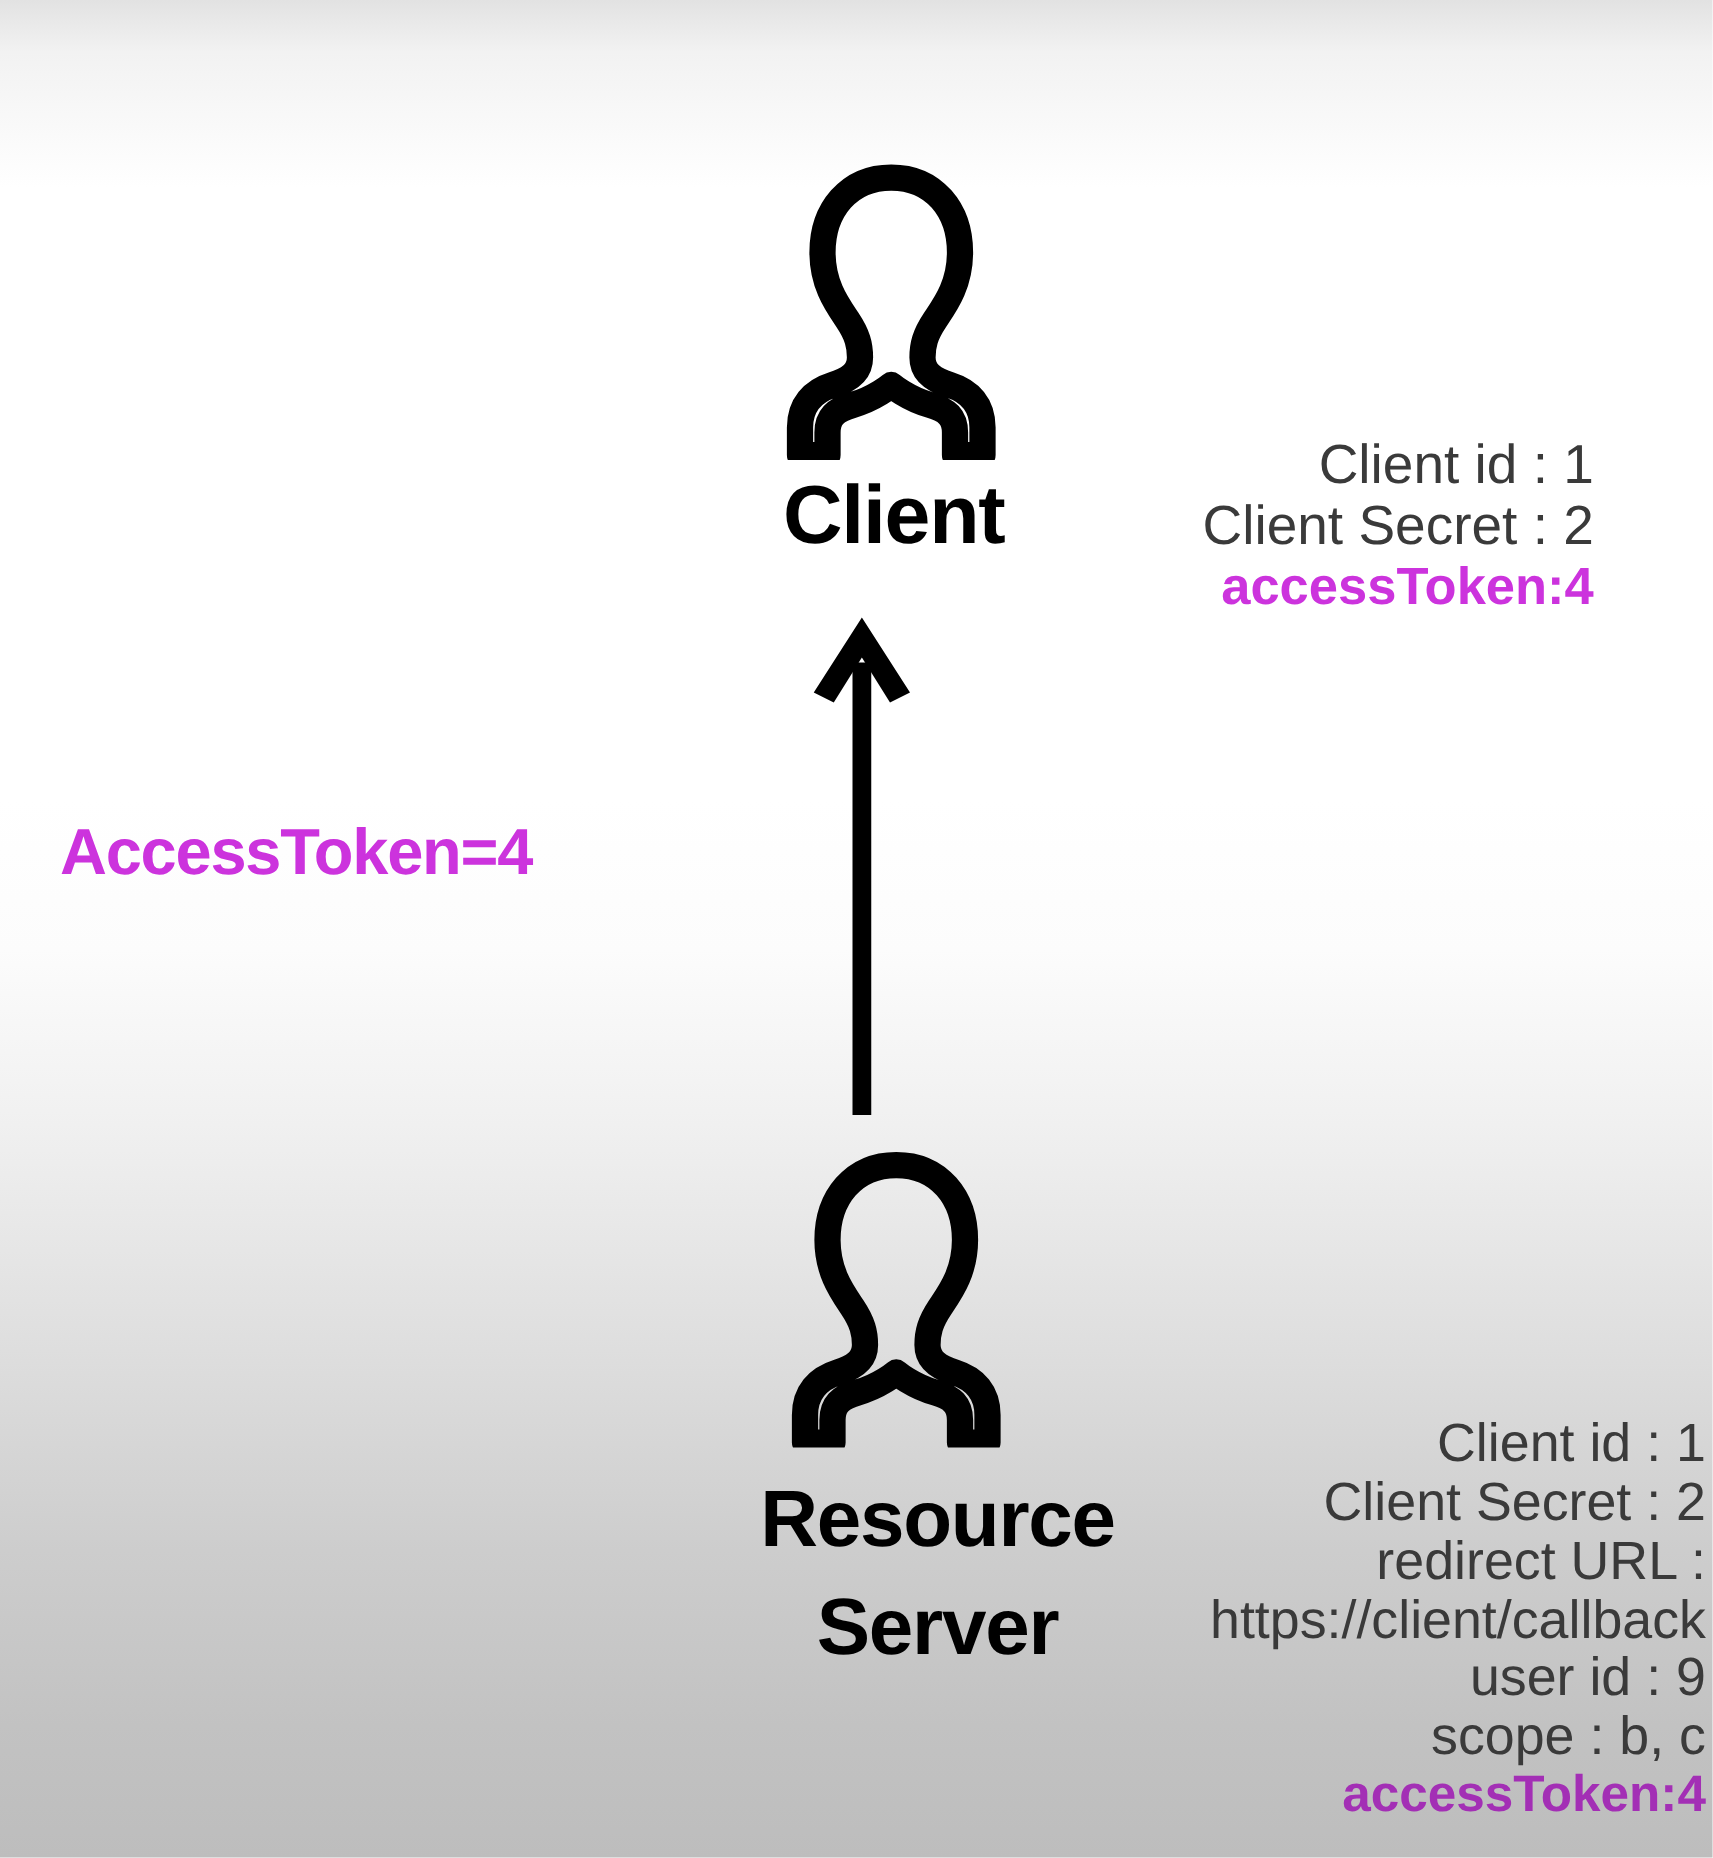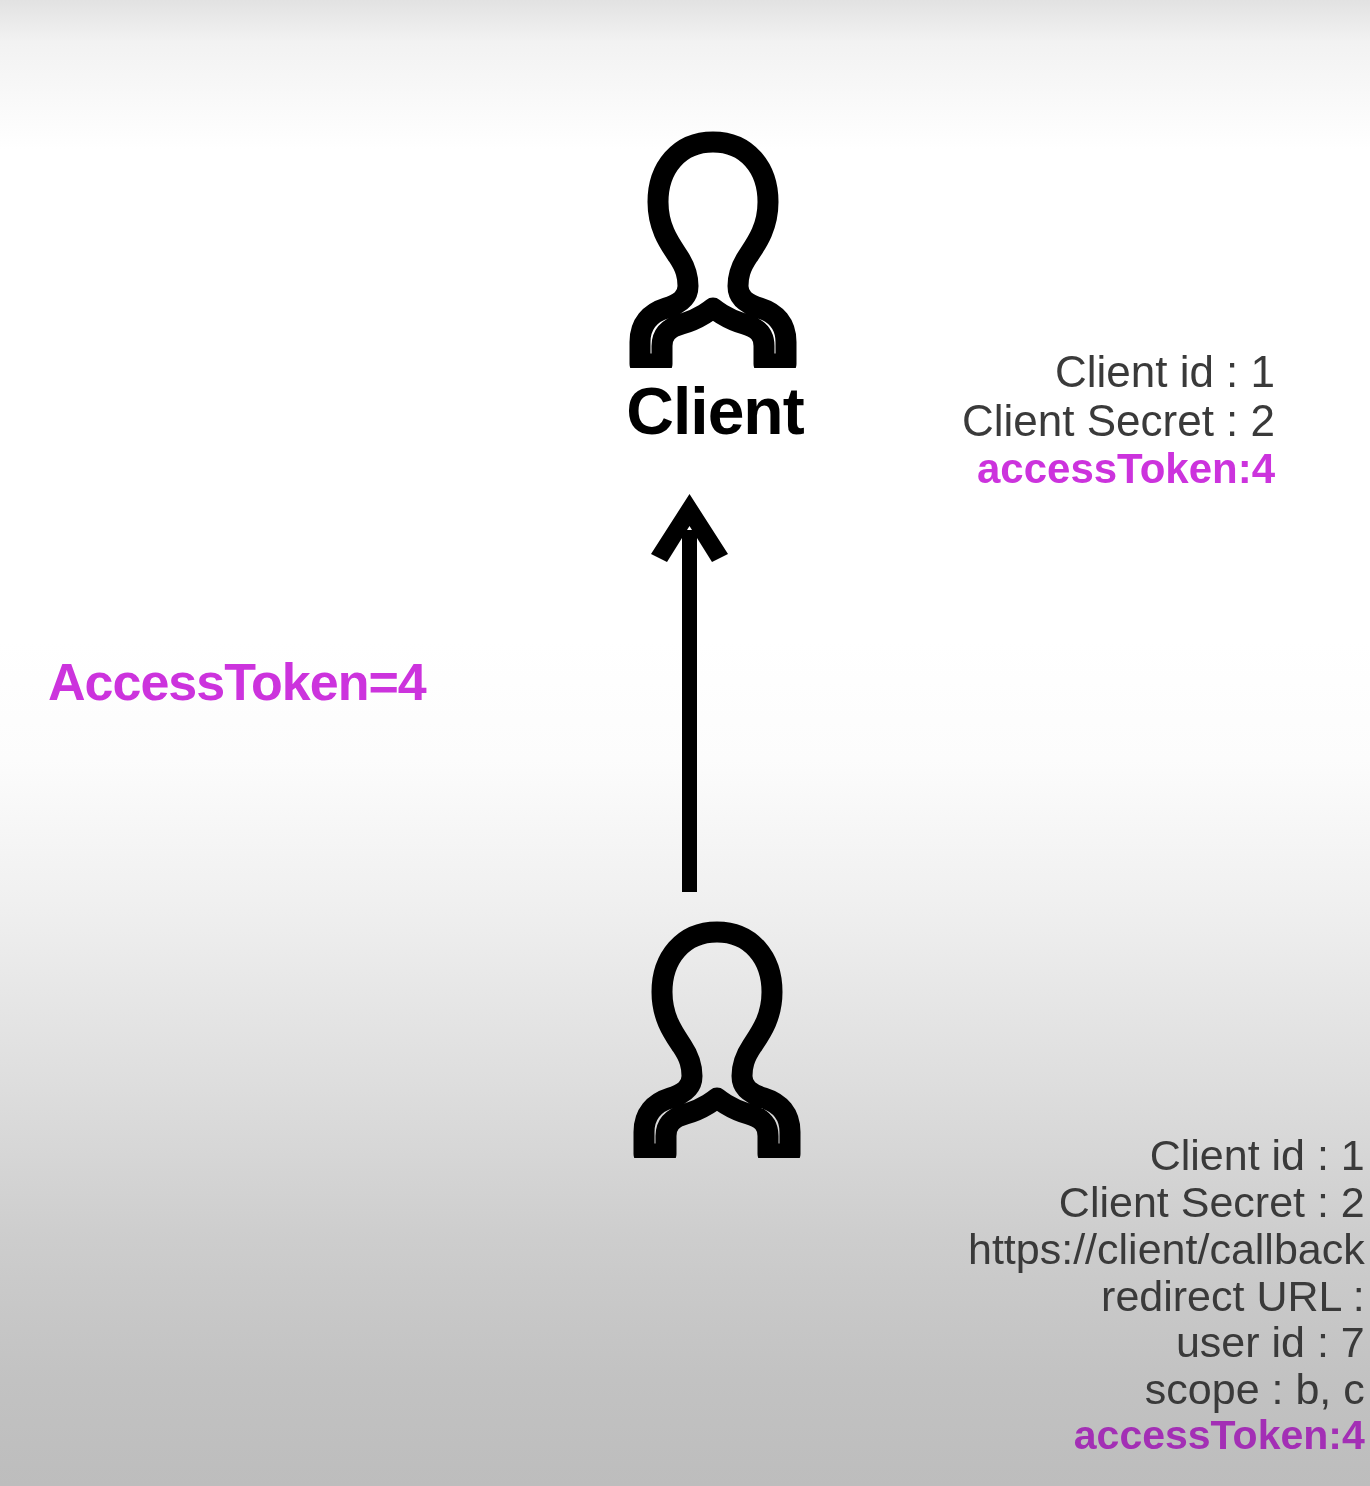--- a/index.html
+++ b/index.html
@@ -214,30 +214,34 @@
                L 22 236
                L 22 214
                C 22 196, 32 185, 48 180
                C 61 176, 70 170, 70 158
                C 70 148, 68 140, 60 128
                C 52 116, 40 100, 40 74
                C 40 40, 61 14, 95 14 Z" fill="none" stroke="#000000" stroke-width="21" stroke-linejoin="round" stroke-linecap="butt"></path>
     </svg>
   </div>
 
+  <div class="node-label" id="server-label">
+    <div>Resource</div>
+    <div>Server</div>
+  </div>
 
   <div class="info-block" id="client-info">
     <div class="line">Client id : 1</div>
     <div class="line">Client Secret : 2</div>
     <div class="line token">accessToken:4</div>
   </div>
 
   <div class="info-block" id="server-info">
     <div class="line">Client id : 1</div>
     <div class="line">Client Secret : 2</div>
+    <div class="line">redirect URL :</div>
     <div class="line indent-1">https://client/callback</div>
-    <div class="line">redirect URL :</div>
-    <div class="line">user id : 7</div>
+    <div class="line">user id : 9</div>
     <div class="line indent-2">scope : b, c</div>
     <div class="line token indent-2">accessToken:4</div>
   </div>
 
 </div>
 
 </body></html>

